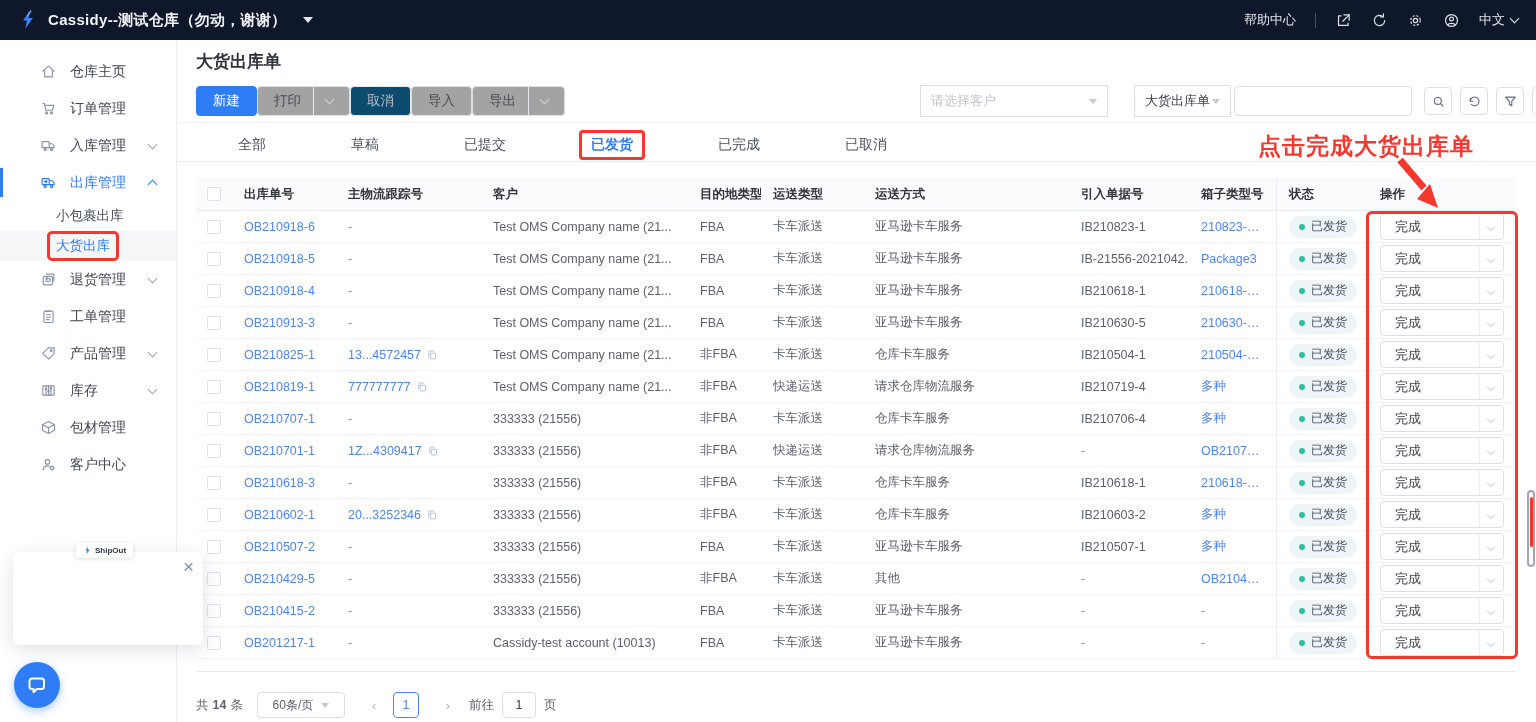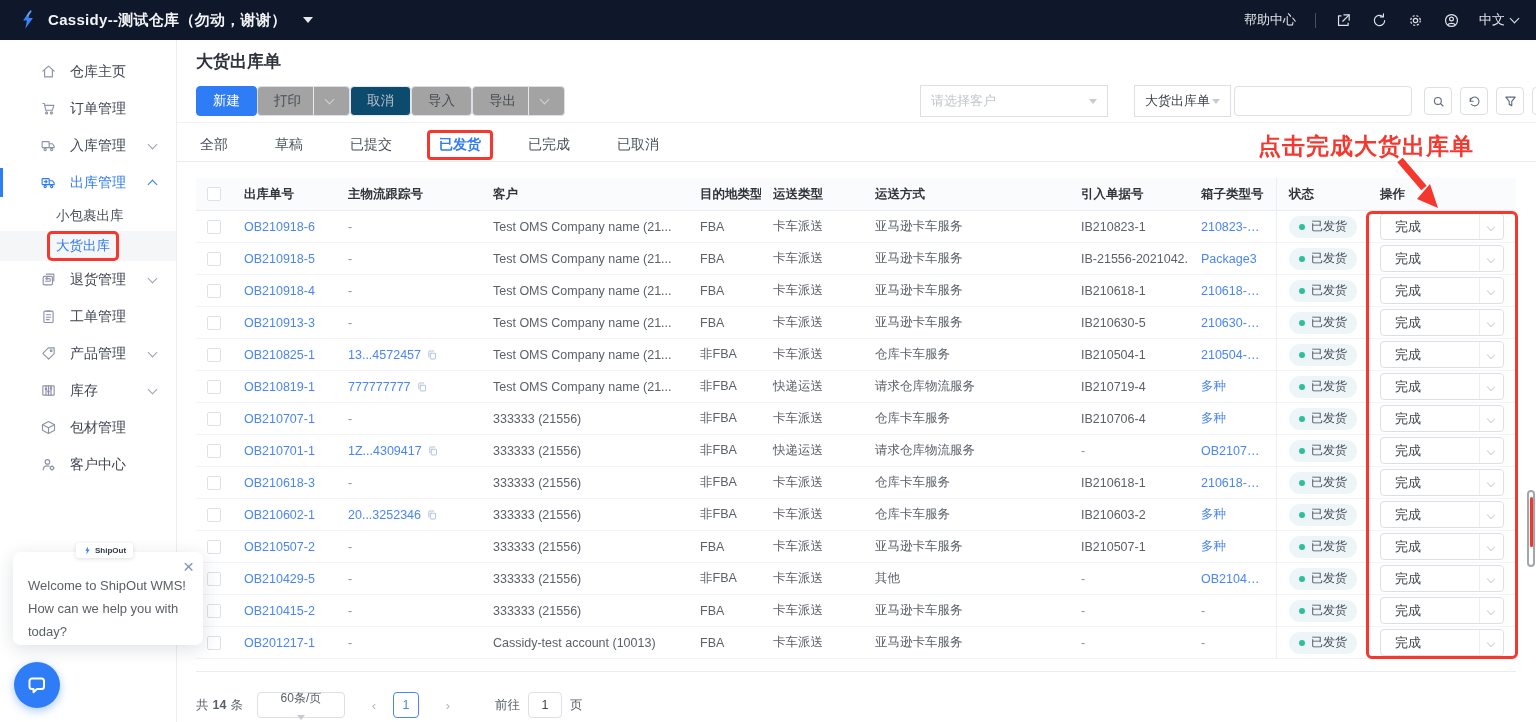--- a/index.html
+++ b/index.html
@@ -54,21 +54,21 @@
   .sel .ph{color:#c0c4cc;}
   .sel .vv{color:#3c414b;}
   .caret{width:0;height:0;border-left:4.5px solid transparent;border-right:4.5px solid transparent;border-top:5.5px solid #c6cad1;}
   .srch{height:30px;border:1px solid #dcdfe6;border-radius:4px;background:#fff;display:flex;align-items:center;justify-content:flex-end;padding:0 8px;}
   .srch input{border:0;outline:0;flex:1;font-size:13px;min-width:10px;}
   .icbtn{width:28px;height:28px;border:1px solid #dcdfe6;border-radius:4px;background:#fff;display:flex;align-items:center;justify-content:center;color:#5f6b80;cursor:pointer;}
   .icbtn svg{width:15px;height:15px;}
 
   
   #tabs{position:absolute;left:200px;top:128px;height:33px;display:flex;gap:47px;align-items:center;z-index:2;}
-  .tab{position:relative;font-size:14px;color:#4a505b;cursor:pointer;}
+  .tab{position:relative;font-size:14px;color:#4a505b;cursor:pointer;margin-left:38px;}
   .tab-active{color:#2e7cf6;font-weight:700;}
   .tab-ring{position:absolute;left:-12px;top:-6px;right:-12px;bottom:-6px;border:3px solid #f5372e;border-radius:4px;pointer-events:none;}
 
   
   #anno-text{position:absolute;left:1258px;top:131px;font-size:23px;font-weight:700;color:#f5372e;letter-spacing:1px;z-index:25;}
   #anno-arrow{position:absolute;left:1392px;top:158px;width:60px;height:60px;z-index:25;}
   #col-ring{position:absolute;left:1366px;top:211px;width:152px;height:448px;border:3px solid #f5372e;border-radius:6px;z-index:24;pointer-events:none;}
 
   
   #grid{position:absolute;left:196px;top:178px;width:1320px;display:grid;
@@ -85,24 +85,24 @@
   .pill{display:inline-flex;align-items:center;gap:6px;height:22px;padding:0 10px;border-radius:11px;background:#eef5f9;font-size:12px;color:#454a52;}
   .dot{width:6px;height:6px;border-radius:50%;background:#2cbf9e;display:inline-block;}
   .act-btn{width:132px;height:27px;border:1px solid #dcdfe6;border-radius:4px;background:#fff;display:flex;align-items:center;padding-left:14px;font-size:13px;color:#3c4048;cursor:pointer;}
   .act-sep{width:1px;height:25px;background:#eceef2;margin-left:auto;}
   .act-btn .chev{margin:0 9px 0 8px;}
   #grid-bottom{position:absolute;left:196px;top:671px;width:1320px;height:1px;background:#e9edf2;}
 
   
   #pager{position:absolute;left:196px;top:691px;height:28px;display:flex;align-items:center;font-size:12.5px;color:#5a6068;z-index:2;}
   #pager b{font-weight:700;margin:0 4px;}
-  .pg-sel{margin-left:14px;width:88px;height:26px;border:1px solid #dcdfe6;border-radius:4px;display:flex;align-items:center;justify-content:center;gap:8px;font-size:12px;color:#5a6068;background:#fff;cursor:pointer;flex-direction:column;}
+  .pg-sel{margin-left:14px;width:88px;height:26px;border:1px solid #dcdfe6;border-radius:4px;display:flex;align-items:center;justify-content:center;gap:8px;font-size:12px;color:#5a6068;background:#fff;cursor:pointer;}
   .pg-arrow{margin-left:22px;color:#aeb4bd;font-size:13px;cursor:pointer;width:14px;text-align:center;}
   .pg-page{margin-left:12px;width:26px;height:26px;border:1px solid #4a85f7;border-radius:4px;color:#4a85f7;display:flex;align-items:center;justify-content:center;font-size:12.5px;cursor:pointer;background:#fff;}
-  .pg-goto{margin-left:40px;display:flex;align-items:center;gap:8px;}
+  .pg-goto{margin-left:14px;display:flex;align-items:center;gap:8px;}
   .pg-input{width:34px;height:26px;border:1px solid #dcdfe6;border-radius:4px;text-align:center;font-size:12.5px;color:#3c414b;outline:none;}
 
   
   #chat-card{position:absolute;left:13px;top:552px;width:190px;height:93px;background:#fff;border-radius:7px;box-shadow:0 4px 18px rgba(30,40,70,.14);z-index:40;}
   #chat-badge{position:absolute;left:76px;top:543px;height:15px;padding:0 7px;background:#fff;border-radius:3px;box-shadow:0 1px 4px rgba(30,40,70,.15);display:flex;align-items:center;gap:3px;z-index:41;}
   #chat-badge .bolt{width:9px;height:9px;}
   #chat-badge span{font-size:8px;font-weight:700;color:#2f3542;}
   #chat-close{position:absolute;right:9px;top:7px;font-size:19px;line-height:16px;color:#7e95bb;cursor:pointer;z-index:42;}
   #chat-msg{position:absolute;left:15px;top:22px;font-size:13px;color:#5c6166;line-height:23px;}
   #chat-fab{position:absolute;left:14px;top:662px;width:46px;height:46px;border-radius:50%;background:#2f7df6;display:flex;align-items:center;justify-content:center;box-shadow:0 3px 10px rgba(47,125,246,.4);cursor:pointer;z-index:40;}
@@ -661,25 +661,20 @@
   </div>
 
   <div id="chat-badge">
     <svg class="bolt" viewBox="0 0 24 24">
         <path d="M13.6 1.5 L6.2 12.5 H10.7 L8.8 22.5 L17.9 9.6 H12.8 Z" fill="#3b82f6"></path>
       </svg>
     <span>ShipOut</span>
   </div>
   <div id="chat-card">
     <span id="chat-close">×</span>
-    <div id="chat-msg">
-      <div>Welcome to ShipOut WMS!</div>
-      <div>How can we help you with</div>
-      <div>today?</div>
-    </div>
   </div>
   <div id="chat-fab">
     <svg viewBox="0 0 24 24" fill="none" stroke="currentColor" stroke-width="2" stroke-linejoin="round">
       <path d="M7 5.5 H16.5 A2.5 2.5 0 0 1 19 8 V13.5 A2.5 2.5 0 0 1 16.5 16 H12 L8.5 19.2 V16 H7 A2.5 2.5 0 0 1 4.5 13.5 V8 A2.5 2.5 0 0 1 7 5.5 Z"></path>
     </svg>
   </div>
 
   <div id="scrollbar">
       <span class="red"></span>
     </div>

